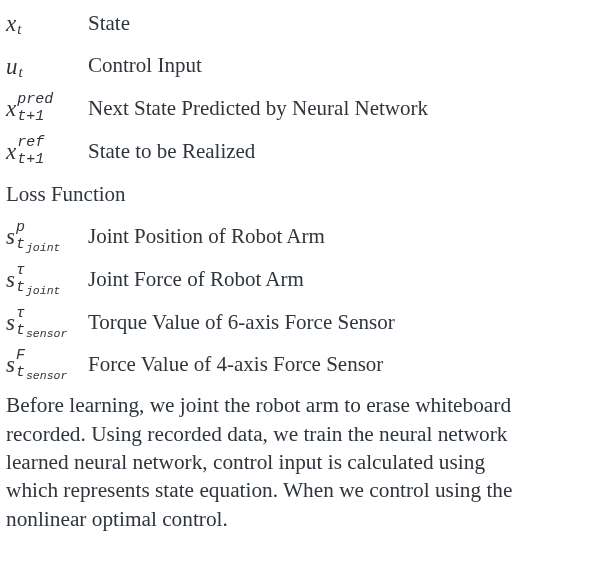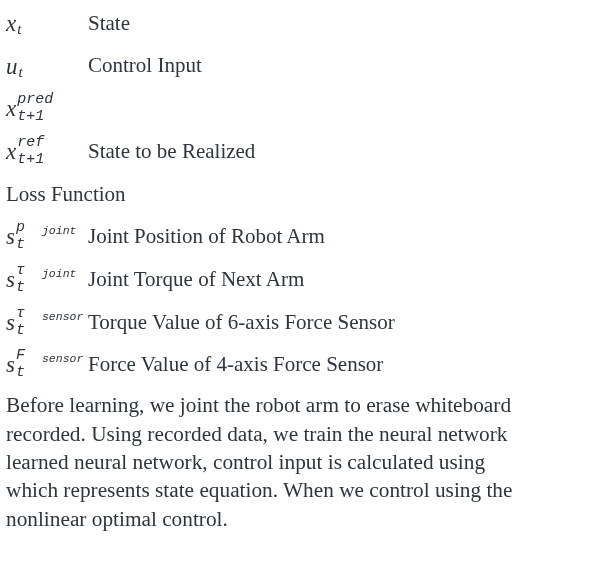--- a/index.html
+++ b/index.html
@@ -57,22 +57,22 @@
   .sup, .ssub {
     font-size: 15px;
     line-height: 14px;
     white-space: nowrap;
     font-family: Liberation Mono, monospace;
   }
   .sup { margin-bottom: 3px; }
   .supsub {
     font-size: 11.5px;
     position: relative;
-    top: 3px;
-    margin-left: 17px;
+    top: 20px;
+    margin-left: 1px;
   }
   .desc {
     font-size: 21px;
     line-height: 1.2;
   }
   
   .para {
     margin-top: 5px;
     padding-left: 0px;
     font-size: 21.3px;
@@ -106,20 +106,21 @@
     </div>
 
     <div class="grow">
       <span class="sym">
           <i class="base">x</i>
           <span class="stack">
             <i class="sup">pred</i>
             <i class="ssub">t+1</i>
           </span>
         </span>
+      <span class="desc">Next State Predicted by Neural Network</span>
     </div>
 
     <div class="grow">
       <span class="sym">
           <i class="base">x</i>
           <span class="stack">
             <i class="sup">ref</i>
             <i class="ssub">t+1</i>
           </span>
         </span>
@@ -142,21 +143,21 @@
     </div>
 
     <div class="grow">
       <span class="sym">
           <i class="base">s</i>
           <span class="stack">
             <span class="sup"><i>τ</i><i class="supsub">joint</i></span>
             <i class="ssub">t</i>
           </span>
         </span>
-      <span class="desc">Joint Torque of Next Arm</span>
+      <span class="desc">Joint Force of Robot Arm</span>
     </div>
 
     <div class="grow">
       <span class="sym">
           <i class="base">s</i>
           <span class="stack">
             <span class="sup"><i>τ</i><i class="supsub">sensor</i></span>
             <i class="ssub">t</i>
           </span>
         </span>

